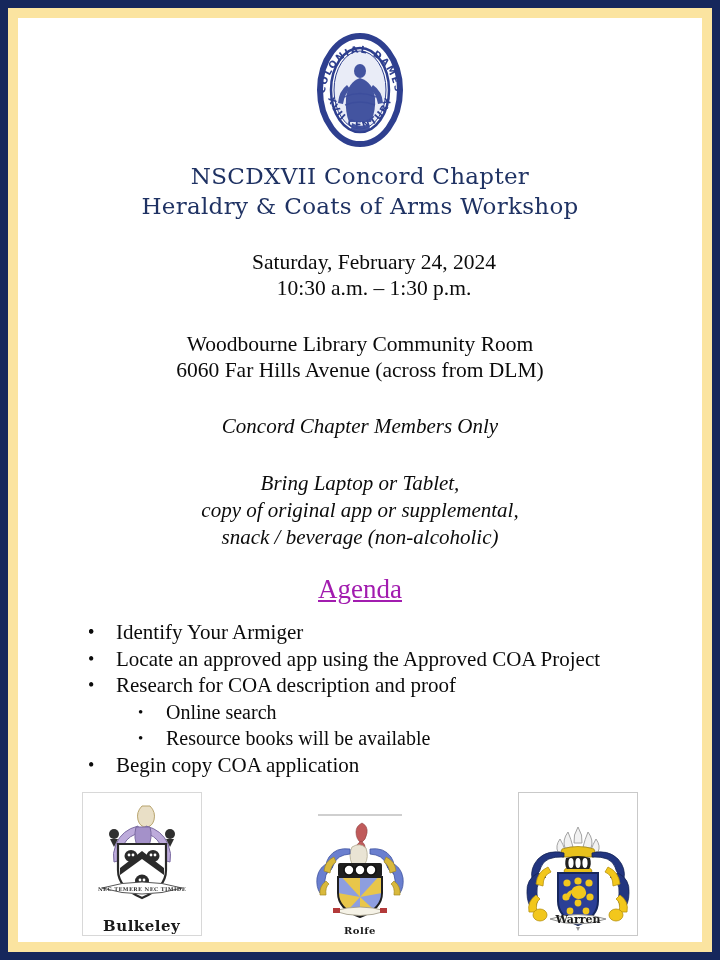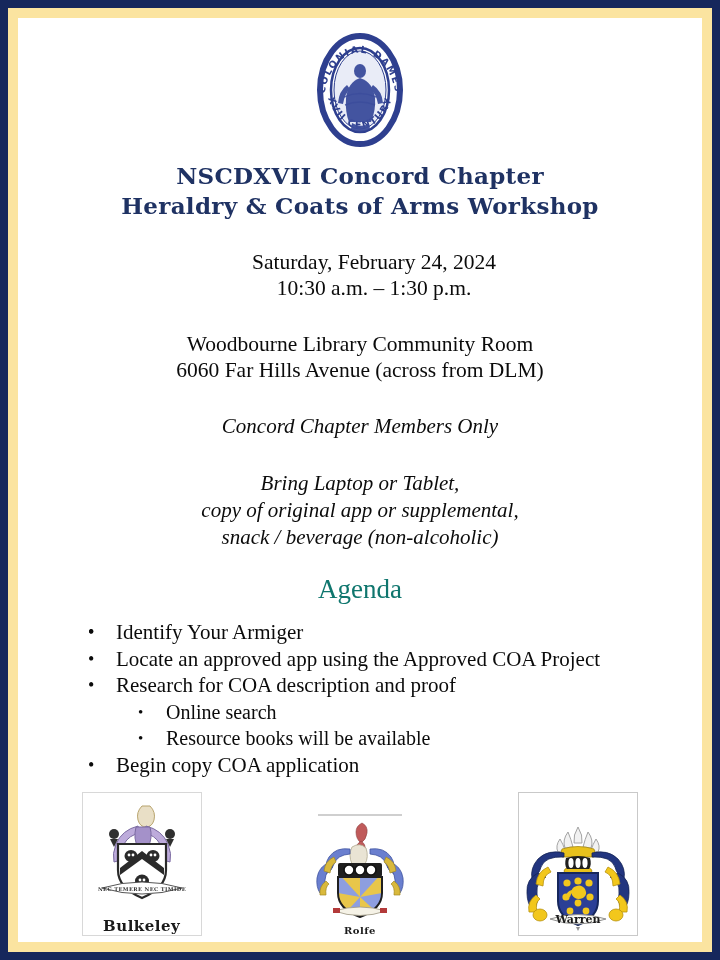--- a/index.html
+++ b/index.html
@@ -47,21 +47,21 @@
     align-items: center;
     justify-content: center;
   }
 
   
   .title-block {
     margin-top: 12px;
     text-align: center;
     color: #1f3263;
     font-family: "DejaVu Serif", "Liberation Serif", serif;
-    font-weight: bold;
+    font-weight: normal;
     font-size: 23px;
     line-height: 30px;
     letter-spacing: 0.3px;
   }
   .title-line { display: block; white-space: nowrap; }
 
   .info-block {
     text-align: center;
     color: #0b0b0b;
     font-size: 21.5px;
@@ -79,23 +79,24 @@
   }
   .blk-members { margin-top: 30px; }
   .blk-bring { margin-top: 30px; }
   .ital .line { display: block; white-space: nowrap; }
   .info-block .line { display: block; white-space: nowrap; }
 
   
   .agenda-head {
     margin-top: 22px;
     font-size: 27px;
-    color: #0f766e;
+    color: #a21caf;
     text-align: center;
     line-height: 32px;
+    text-decoration: underline;
   }
   .agenda-list {
     align-self: flex-start;
     margin: 14px 0 0 0;
     padding: 0;
     list-style: none;
     width: 100%;
   }
   .agenda-list li {
     font-size: 21px;

